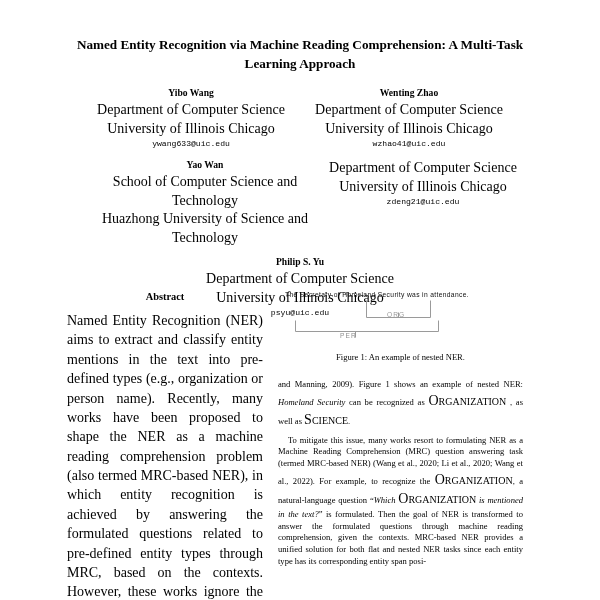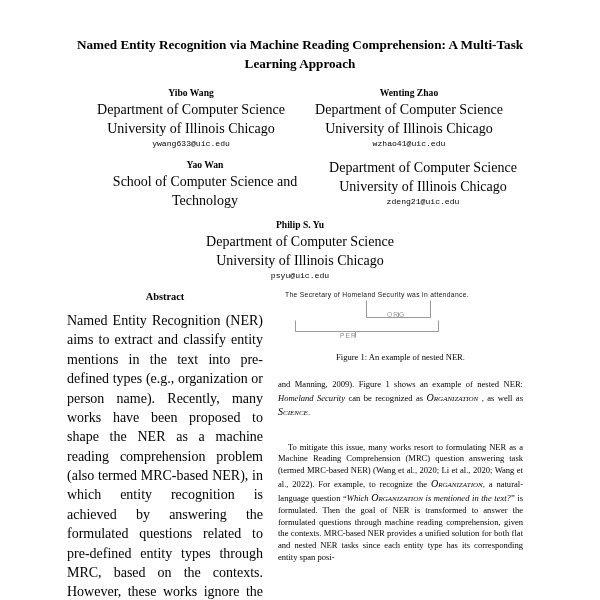--- a/index.html
+++ b/index.html
@@ -128,26 +128,25 @@
     line-height: 1.385;
     text-align: justify;
     text-justify: inter-word;
     margin: 0;
     hyphens: manual;
   }
   .body-text.indent {
     text-indent: 10px;
   }
   .para-gap {
-    margin-top: 23px;
+    margin-top: 5px;
   }
   .sc {
     font-variant: small-caps;
-    font-size: 10px;
-    font-style: italic;
+    font-size: 14px;
   }
   .it {
     font-style: italic;
   }
 
   
   .figure {
     position: relative;
     height: 54px;
     margin: 0 0 0 0;
@@ -222,20 +221,21 @@
         <span class="author-line">Department of Computer Science</span>
         <span class="author-line">University of Illinois Chicago</span>
         <span class="author-email">wzhao41@uic.edu</span>
       </div>
     </div>
 
     <div class="author-row row-2">
       <div class="author wide-left">
         <span class="author-name">Yao Wan</span>
         <span class="author-line">School of Computer Science and Technology</span>
+        <span class="author-line">Huazhong University of Science and Technology</span>
       </div>
       <div class="author narrow-right">
         <span class="author-line">Department of Computer Science</span>
         <span class="author-line">University of Illinois Chicago</span>
         <span class="author-email">zdeng21@uic.edu</span>
       </div>
     </div>
 
     <div class="author-row one-col">
       <div class="author">

